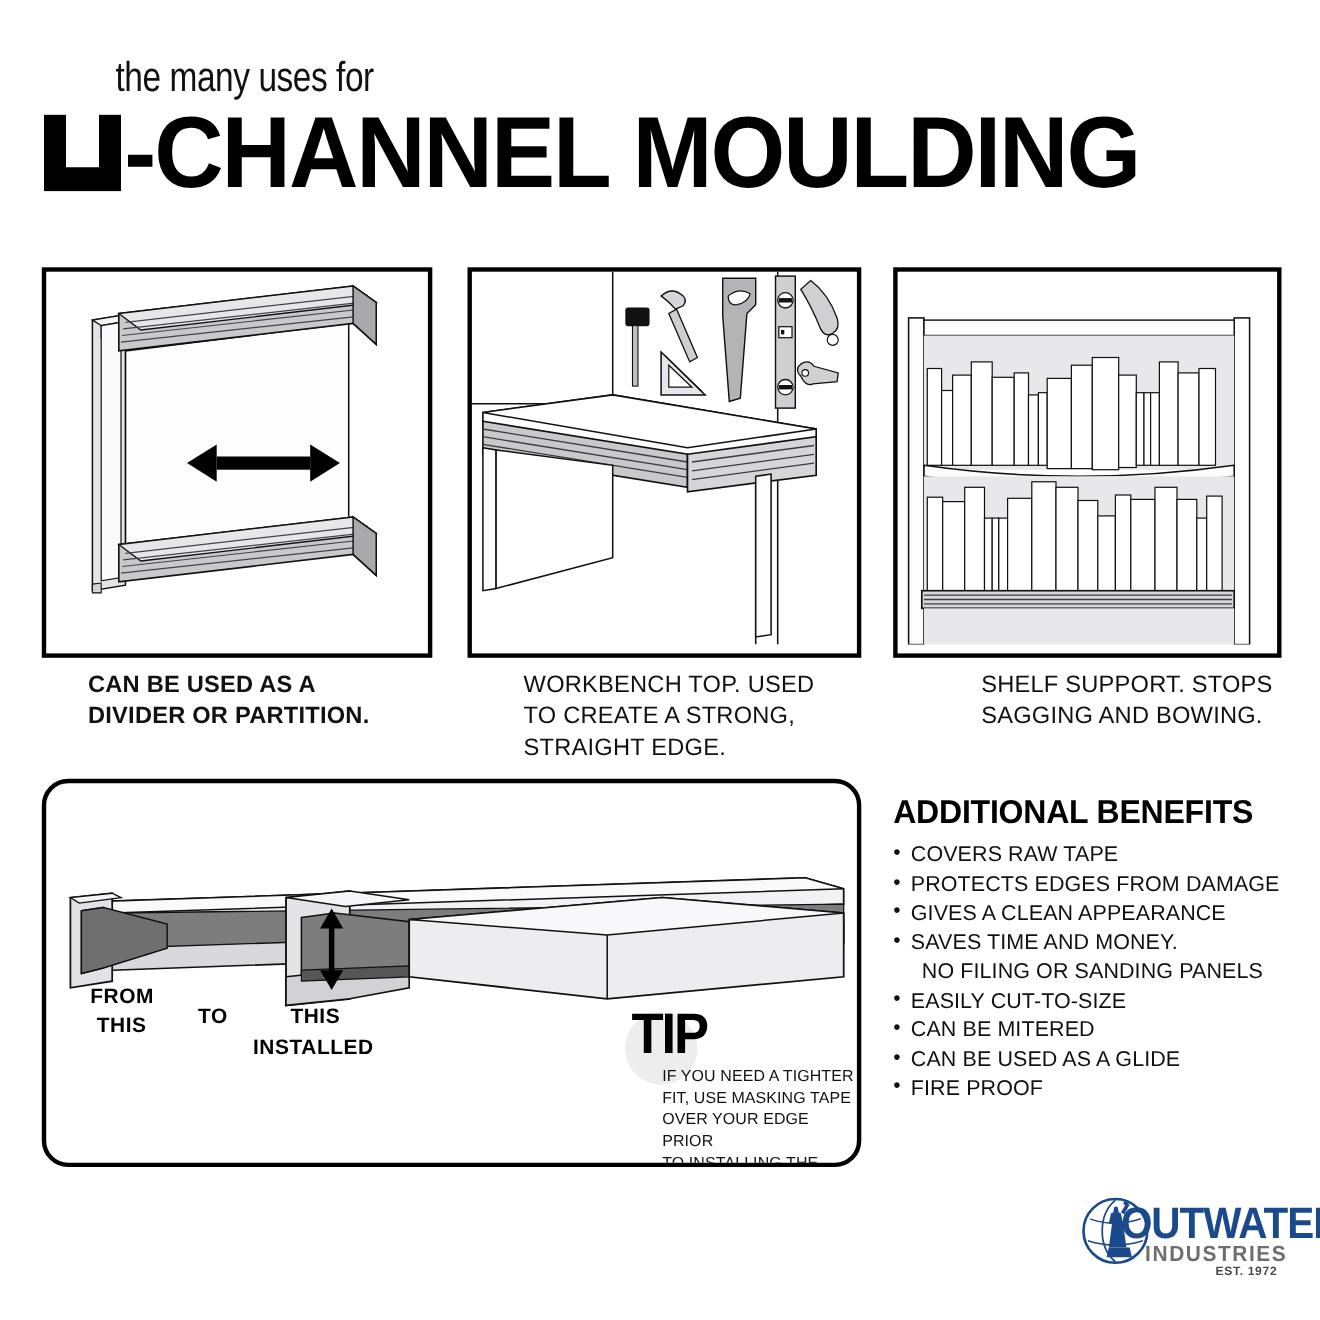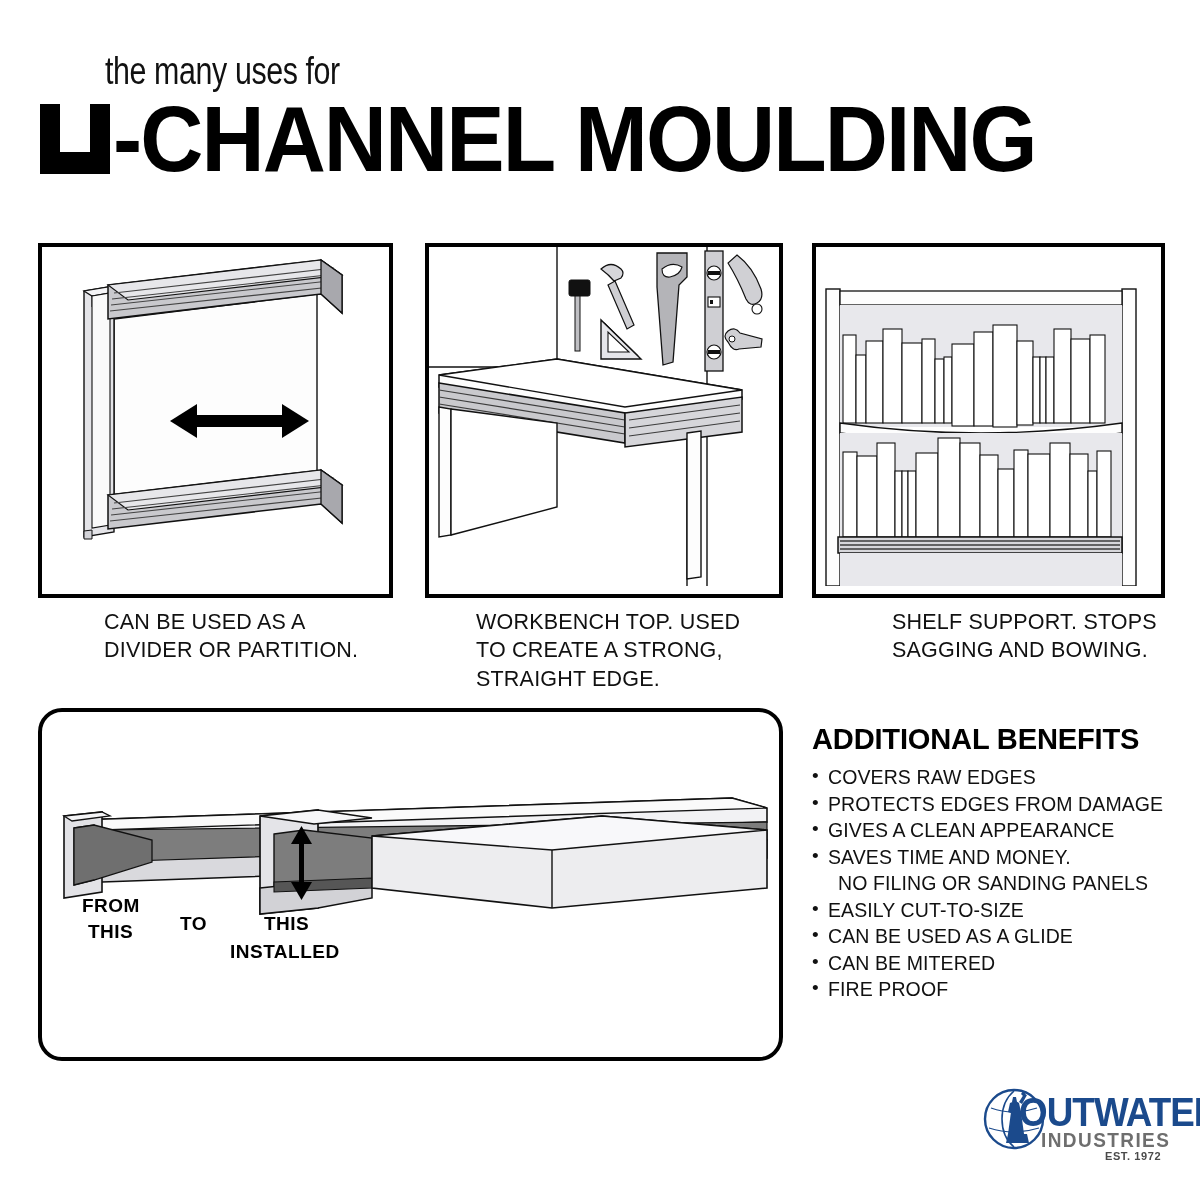--- a/index.html
+++ b/index.html
@@ -44,21 +44,21 @@
   #panel-divider{left:38px;top:243px;width:347px;height:347px;}
   #panel-workbench{left:425px;top:243px;width:350px;height:347px;}
   #panel-shelf{left:812px;top:243px;width:345px;height:347px;}
   #panel-taper{left:38px;top:708px;width:737px;height:345px;border-radius:24px;}
 
   .caption{
     position:absolute;
     font-size:21.5px;line-height:1.32;font-weight:400;letter-spacing:.2px;
     color:#111;white-space:pre-line;
   }
-  #caption-divider{left:104px;top:608px;width:320px;}
+  #caption-divider{left:80px;top:608px;width:320px;font-weight:bold;}
   #caption-workbench{left:476px;top:608px;width:320px;}
   #caption-shelf{left:892px;top:608px;width:320px;}
 
   .bottom-caption{
     position:absolute;left:66px;top:1067px;
     font-size:21.5px;letter-spacing:.1px;color:#111;white-space:nowrap;
   }
   .bottom-caption b{font-weight:700;}
 
   
@@ -332,34 +332,43 @@
       <polygon points="330,124 560,104 725,118 510,138" fill="#f8f8fa" stroke="#111" stroke-width="1.4"></polygon>
       <line x1="510" y1="138" x2="510" y2="196" stroke="#111" stroke-width="1.4"></line>
 
       <text x="40" y="200" font-family="Liberation Sans, sans-serif" font-size="19" font-weight="700" letter-spacing="0.5">FROM</text>
       <text x="46" y="226" font-family="Liberation Sans, sans-serif" font-size="19" font-weight="700" letter-spacing="0.5">THIS</text>
       <text x="138" y="218" font-family="Liberation Sans, sans-serif" font-size="19" font-weight="700" letter-spacing="0.5">TO</text>
       <text x="222" y="218" font-family="Liberation Sans, sans-serif" font-size="19" font-weight="700" letter-spacing="0.5">THIS</text>
       <text x="188" y="246" font-family="Liberation Sans, sans-serif" font-size="19" font-weight="700" letter-spacing="0.5">INSTALLED</text>
     </svg>
 
+    <div class="tip-box" style="left:522px;top:208px;">
+      <div class="tip-circle"></div>
+      <div class="tip-word">TIP</div>
+      <div class="tip-text">IF YOU NEED A TIGHTER
+FIT, USE MASKING TAPE
+OVER YOUR EDGE PRIOR
+TO INSTALLING THE
+U-CHANNEL.</div>
+    </div>
   </div>
 
 
   <div class="benefits">
     <h2>ADDITIONAL BENEFITS</h2>
     <ul>
-      <li class="bulleted">COVERS RAW EDGES</li>
+      <li class="bulleted">COVERS RAW TAPE</li>
       <li class="bulleted">PROTECTS EDGES FROM DAMAGE</li>
       <li class="bulleted">GIVES A CLEAN APPEARANCE</li>
       <li class="bulleted">SAVES TIME AND MONEY.</li>
       <li class="cont">NO FILING OR SANDING PANELS</li>
       <li class="bulleted">EASILY CUT-TO-SIZE</li>
+      <li class="bulleted">CAN BE MITERED</li>
       <li class="bulleted">CAN BE USED AS A GLIDE</li>
-      <li class="bulleted">CAN BE MITERED</li>
       <li class="bulleted">FIRE PROOF</li>
     </ul>
   </div>
 
   <div class="logo">
     <svg class="logo-emblem" viewBox="0 0 62 62">
       <circle cx="31" cy="31" r="29" fill="#ffffff" stroke="#1b4a8c" stroke-width="2.4"></circle>
       <path d="M31 3 q-12 10 -12 28 q0 18 12 28" fill="none" stroke="#1b4a8c" stroke-width="1.6"></path>
       <path d="M8 20 q22 8 46 0" fill="none" stroke="#1b4a8c" stroke-width="1.3"></path>
       <path d="M6 40 q25 8 50 0" fill="none" stroke="#1b4a8c" stroke-width="1.3"></path>

